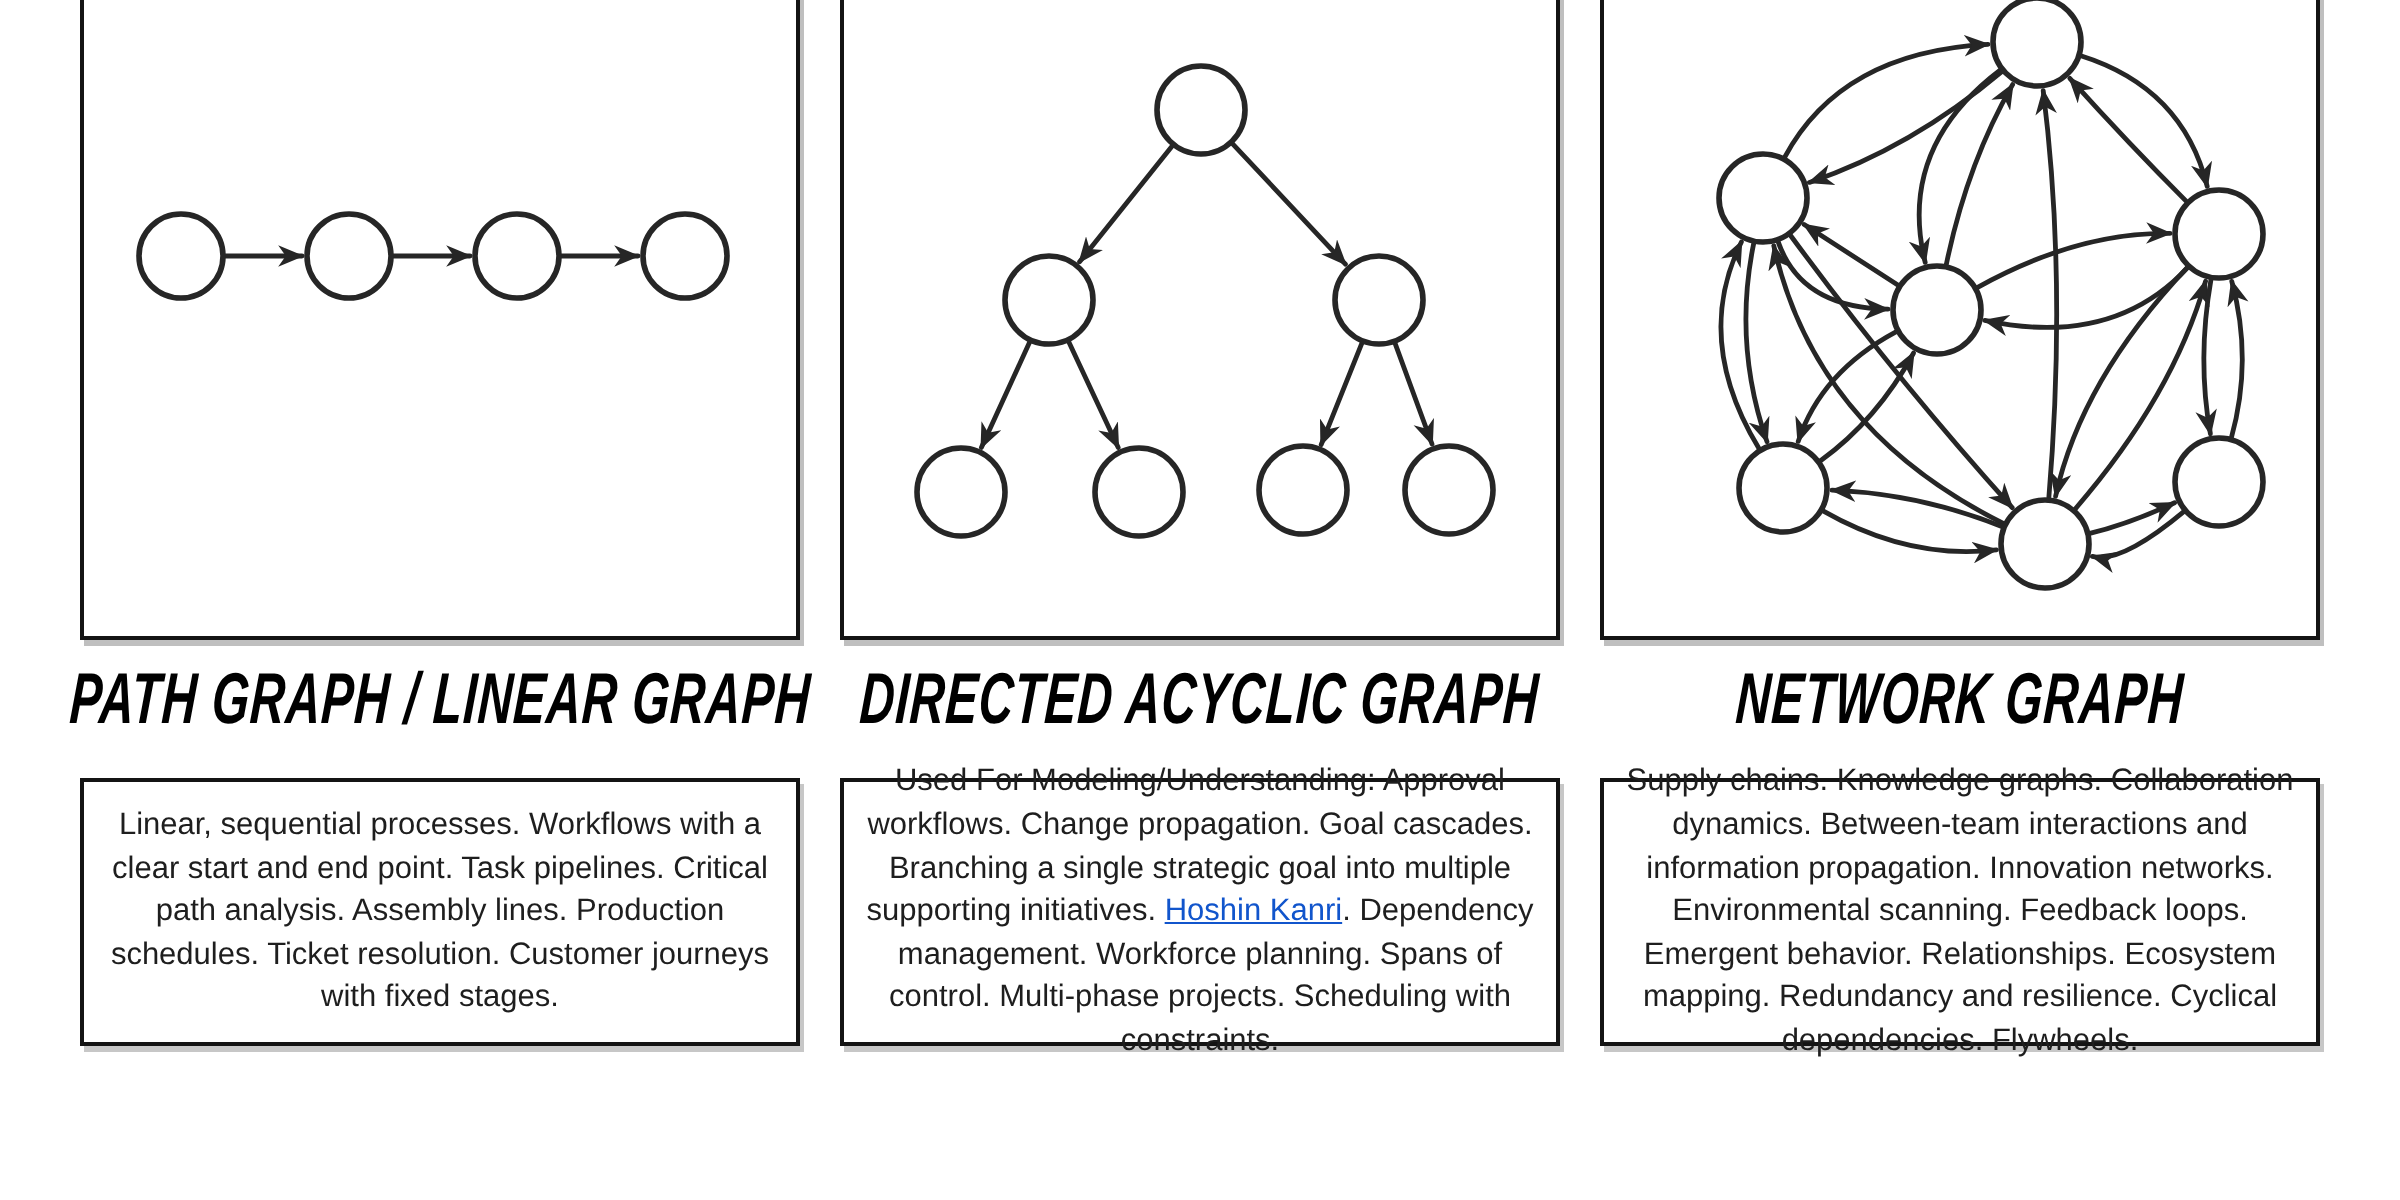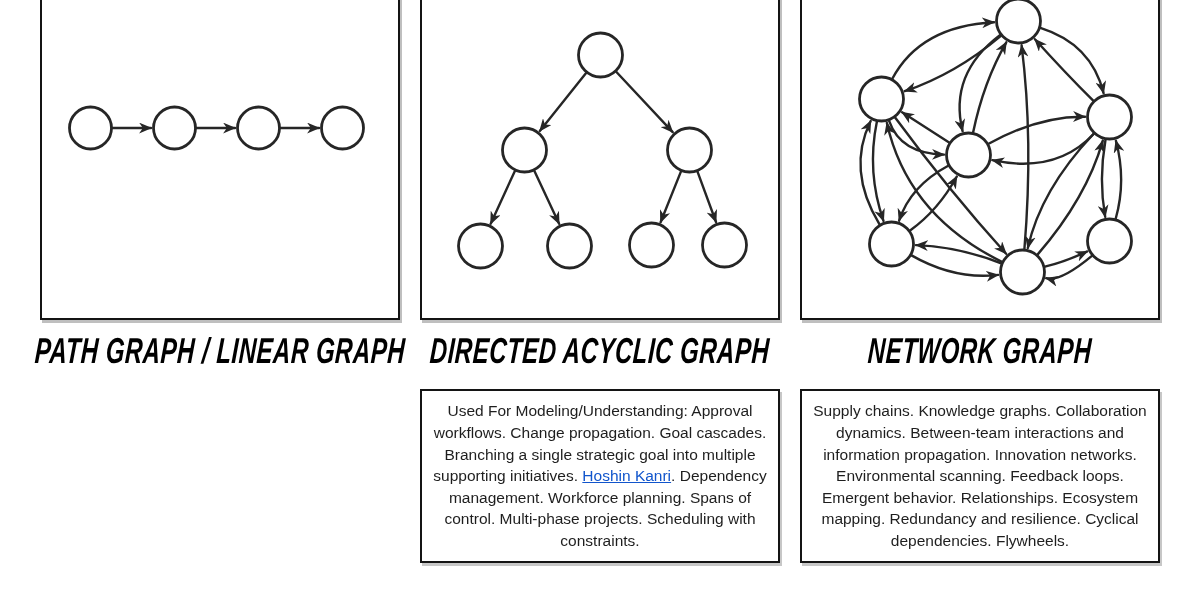--- a/index.html
+++ b/index.html
@@ -24,21 +24,21 @@
     position:absolute;top:330px;left:0;right:0;height:42px;
     display:flex;align-items:center;justify-content:center;
   }
   .title-text{
     font-weight:700;font-style:italic;font-size:24px;letter-spacing:0.5px;
     color:#000;white-space:nowrap;display:inline-block;
     transform:scaleY(1.5) skewX(-5deg);
   }
 
   .desc-box{
-    position:absolute;top:389px;left:0;right:0;height:174px;
+    position:absolute;top:389px;left:0;right:0;height:134px;
     background:#ffffff;border:2px solid #141414;
     box-shadow:2px 3px 0 rgba(0,0,0,0.22);
     box-sizing:border-box;
     display:flex;align-items:center;justify-content:center;
     padding:4px 10px;
   }
   .desc{
     margin:0;font-size:15.5px;line-height:21.6px;color:#1e1e1e;text-align:center;
   }
   .desc a{color:#1155cc;text-decoration:underline;cursor:pointer;}
@@ -58,20 +58,23 @@
         <path d="M 154.0 128.0 Q 174 128 192.5 128.0" fill="none" stroke="#262626" stroke-width="2.4" stroke-linecap="round" marker-end="url(#arw-path-graph)"></path>
         <path d="M 238.0 128.0 Q 258 128 276.5 128.0" fill="none" stroke="#262626" stroke-width="2.4" stroke-linecap="round" marker-end="url(#arw-path-graph)"></path>
         <circle cx="48" cy="128" r="21" fill="#ffffff" stroke="#262626" stroke-width="2.8"></circle>
         <circle cx="132" cy="128" r="21" fill="#ffffff" stroke="#262626" stroke-width="2.8"></circle>
         <circle cx="216" cy="128" r="21" fill="#ffffff" stroke="#262626" stroke-width="2.8"></circle>
         <circle cx="300" cy="128" r="21" fill="#ffffff" stroke="#262626" stroke-width="2.8"></circle>
       </svg>
   </div>
   <div class="panel-title">
     <span class="title-text">PATH GRAPH / LINEAR GRAPH</span>
+  </div>
+  <div class="desc-box">
+    <p class="desc">Linear, sequential processes. Workflows with a clear start and end point. Task pipelines. Critical path analysis. Assembly lines. Production schedules. Ticket resolution. Customer journeys with fixed stages.</p>
   </div>
 </div>
 
 <div class="panel" id="panel-1">
   <div class="diagram-box">
     <svg viewBox="0 0 355 317" preserveAspectRatio="xMidYMin meet">
         <defs>
           <marker id="arw-directed-acyclic-graph" viewBox="0 0 12 10" refX="11" refY="5" markerWidth="13" markerHeight="11" orient="auto" markerUnits="userSpaceOnUse">
             <path d="M0,0 L12,5 L0,10 L3.5,5 Z" fill="#262626"></path>
           </marker>

